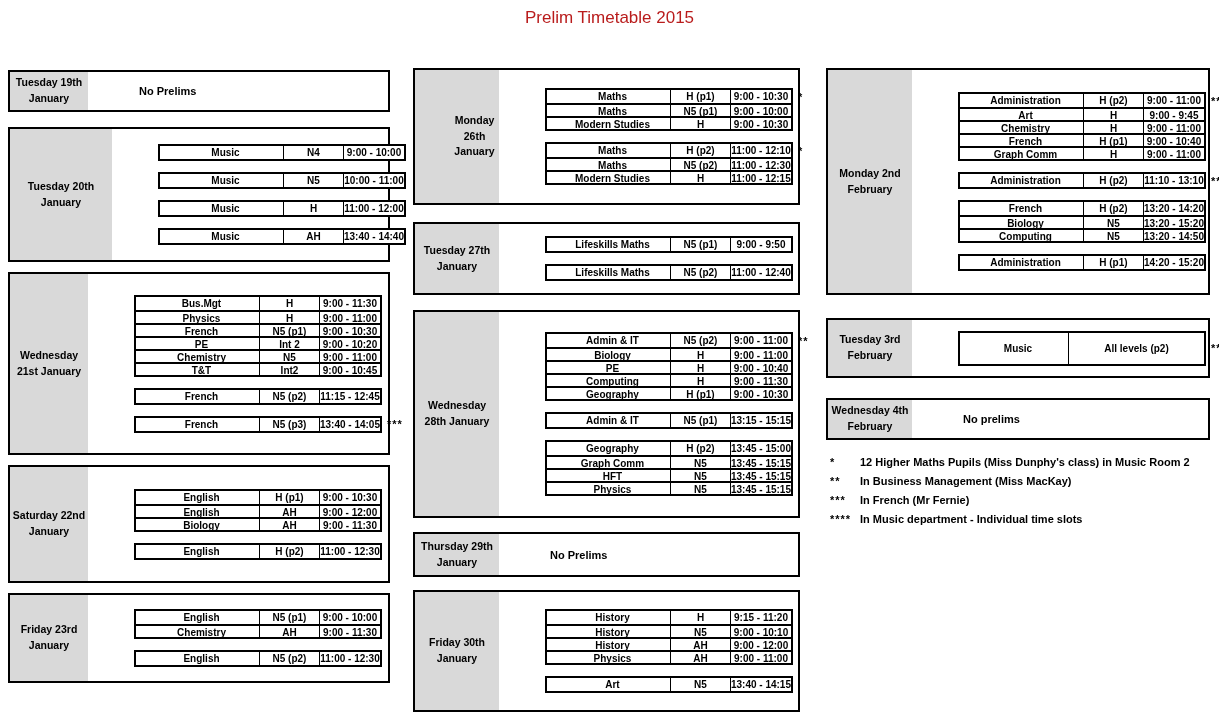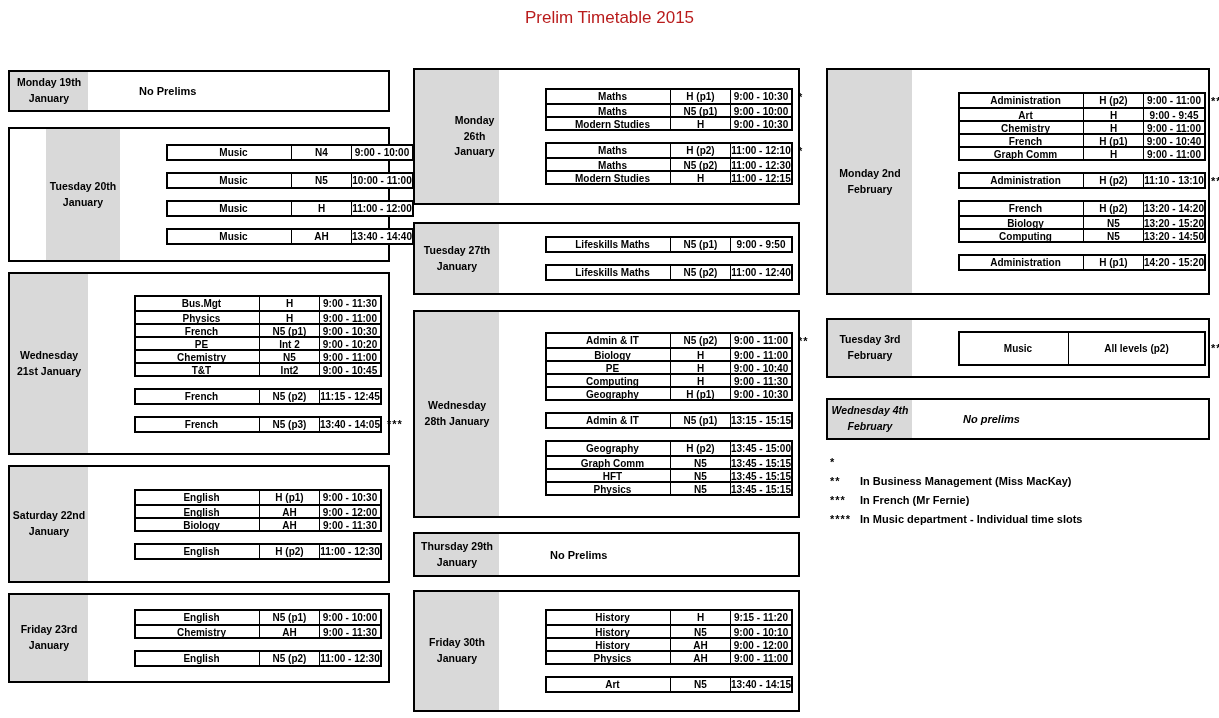--- a/index.html
+++ b/index.html
@@ -53,29 +53,29 @@
   .fmark { width: 30px; flex-shrink: 0; font-weight: bold; font-size: 11px; letter-spacing: 1px; }
   .ftext { font-weight: bold; font-size: 11px; }
 </style>
 </head>
 <body>
 
 <div class="title">Prelim Timetable 2015</div>
 <div id="board">
     <div class="day-box" style="left: 8px; top: 70px; width: 382px; height: 42px;">
       <div class="date-cell" style="width: 78px;">
-        <div>Monday 19th</div>
+        <div>Tuesday 19th</div>
         <div>January</div>
       </div>
       <div class="day-content">
         <div class="noprelims">No Prelims</div>
       </div>
     </div>
     <div class="day-box" style="left: 8px; top: 127px; width: 382px; height: 135px;">
-      <div class="date-cell" style="width: 74px; margin-left: 36px;">
+      <div class="date-cell" style="width: 102px;">
         <div>Tuesday 20th</div>
         <div>January</div>
       </div>
       <div class="day-content">
         <div class="group">
           <div class="row">
             <div class="c c-subject">Music</div>
             <div class="c c-level">N4</div>
             <div class="c c-time">9:00 - 10:00</div>
           </div>
@@ -470,33 +470,34 @@
       <div class="day-content">
         <div class="group">
           <div class="row tall">
             <div class="c c-subject">Music</div>
             <div class="c c-level">All levels (p2)</div>
             <div class="note">****</div>
           </div>
         </div>
       </div>
     </div>
-    <div class="day-box" style="left: 826px; top: 398px; width: 384px; height: 42px; font-style: italic;">
+    <div class="day-box" style="left: 826px; top: 398px; width: 384px; height: 42px;">
       <div class="date-cell" style="width: 84px;">
         <div>Wednesday 4th</div>
         <div>February</div>
       </div>
       <div class="day-content">
         <div class="noprelims">No prelims</div>
       </div>
     </div>
   </div>
 <div id="footnotes">
     <div class="fline">
       <div class="fmark">*</div>
+      <div class="ftext">12 Higher Maths Pupils (Miss Dunphy's class) in Music Room 2</div>
     </div>
     <div class="fline">
       <div class="fmark">**</div>
       <div class="ftext">In Business Management (Miss MacKay)</div>
     </div>
     <div class="fline">
       <div class="fmark">***</div>
       <div class="ftext">In French (Mr Fernie)</div>
     </div>
     <div class="fline">

